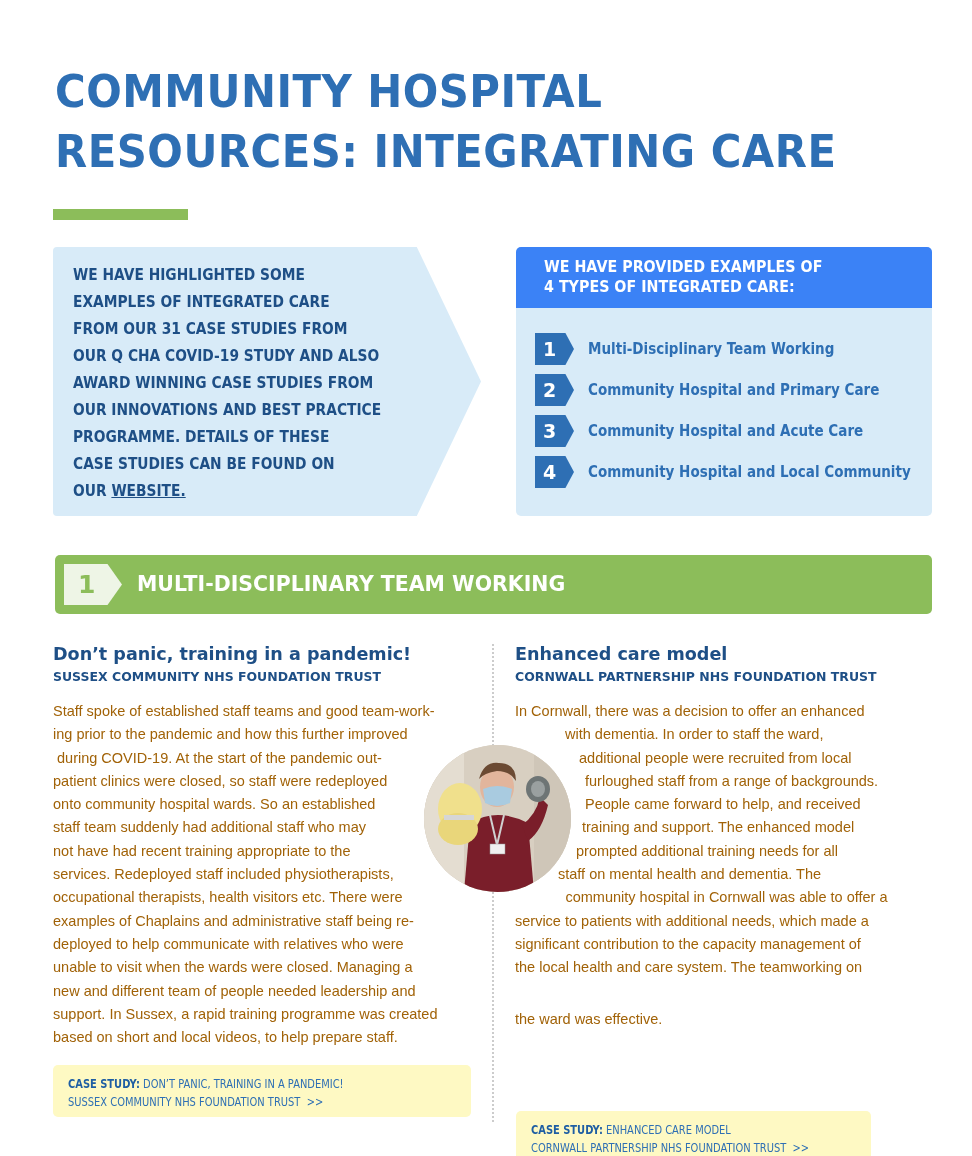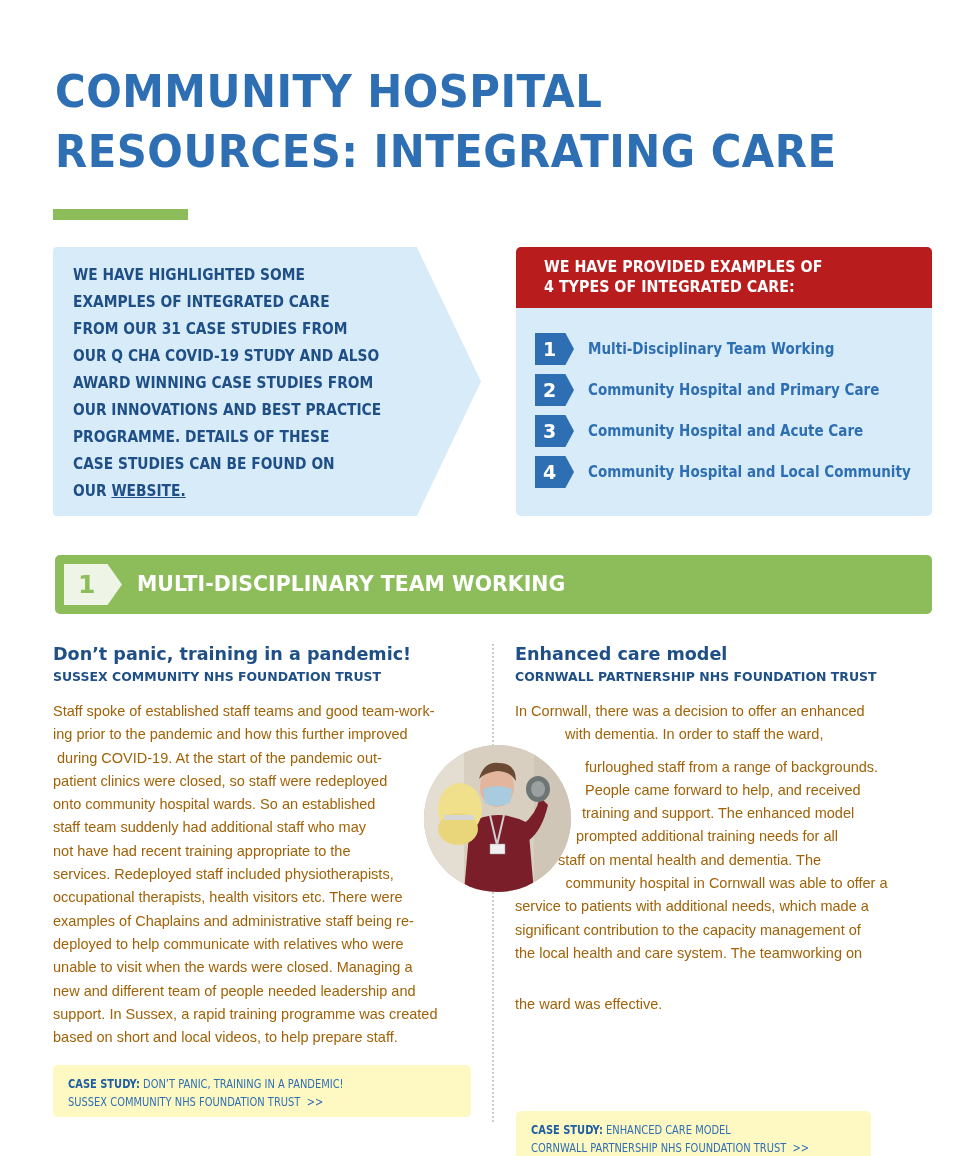--- a/index.html
+++ b/index.html
@@ -30,21 +30,21 @@
     }
     .intro-text .ln { display: block; white-space: nowrap; }
     .intro-text .link { text-decoration: underline; }
 
     
     .types {
       position: absolute; left: 516px; top: 247px; width: 416px; height: 269px;
       background: #d8ebf8; border-radius: 5px; overflow: hidden;
     }
     .types-header {
-      background: #b91c1c; height: 61px; padding: 10px 0 16px 28px;
+      background: #3b82f6; height: 61px; padding: 10px 0 16px 28px;
       color: #ffffff; font-family: "DejaVu Sans", sans-serif; font-weight: bold;
       font-size: 15.5px; line-height: 20px;
     }
     .types-header span { display: block; white-space: nowrap; transform: scaleX(0.92); transform-origin: left top; }
     .types-list { position: absolute; left: 19px; top: 86px; }
     .type-item { display: flex; align-items: center; height: 32px; margin-bottom: 9px; }
     .num-tag {
       width: 39px; height: 32px; background: #2e6fb4; color: #fff;
       clip-path: polygon(0 0, 78% 0, 100% 50%, 78% 100%, 0 100%);
       font-family: "DejaVu Sans", sans-serif; font-weight: bold; font-size: 19px;
@@ -188,21 +188,22 @@
 </div>
 
 <div class="divider"></div>
 
 <div class="case-col right">
   <div class="case-title">Enhanced care model</div>
   <div class="case-org">CORNWALL PARTNERSHIP NHS FOUNDATION TRUST</div>
   <div class="case-body" id="right-body">
       <span class="ln" style="padding-left: 0px;">In Cornwall, there was a decision to offer an enhanced</span>
       <span class="ln" style="padding-left: 50px;">with dementia. In order to staff the ward,</span>
-      <span class="ln" style="padding-left: 70px; margin-top: 9px;">furloughed staff from a range of backgrounds.</span>
+      <span class="ln" style="padding-left: 64px;">additional people were recruited from local</span>
+      <span class="ln" style="padding-left: 70px;">furloughed staff from a range of backgrounds.</span>
       <span class="ln" style="padding-left: 70px;">People came forward to help, and received</span>
       <span class="ln" style="padding-left: 67px;">training and support. The enhanced model</span>
       <span class="ln" style="padding-left: 61px;">prompted additional training needs for all</span>
       <span class="ln" style="padding-left: 43px;">staff on mental health and dementia. The</span>
       <span class="ln" style="padding-left: 3px; text-align: center;">community hospital in Cornwall was able to offer a</span>
       <span class="ln" style="padding-left: 0px;">service to patients with additional needs, which made a</span>
       <span class="ln" style="padding-left: 0px;">significant contribution to the capacity management of</span>
       <span class="ln" style="padding-left: 0px;">the local health and care system. The teamworking on</span>
       <span class="ln" style="padding-left: 0px; margin-top: 28px;">the ward was effective.</span>
     </div>

